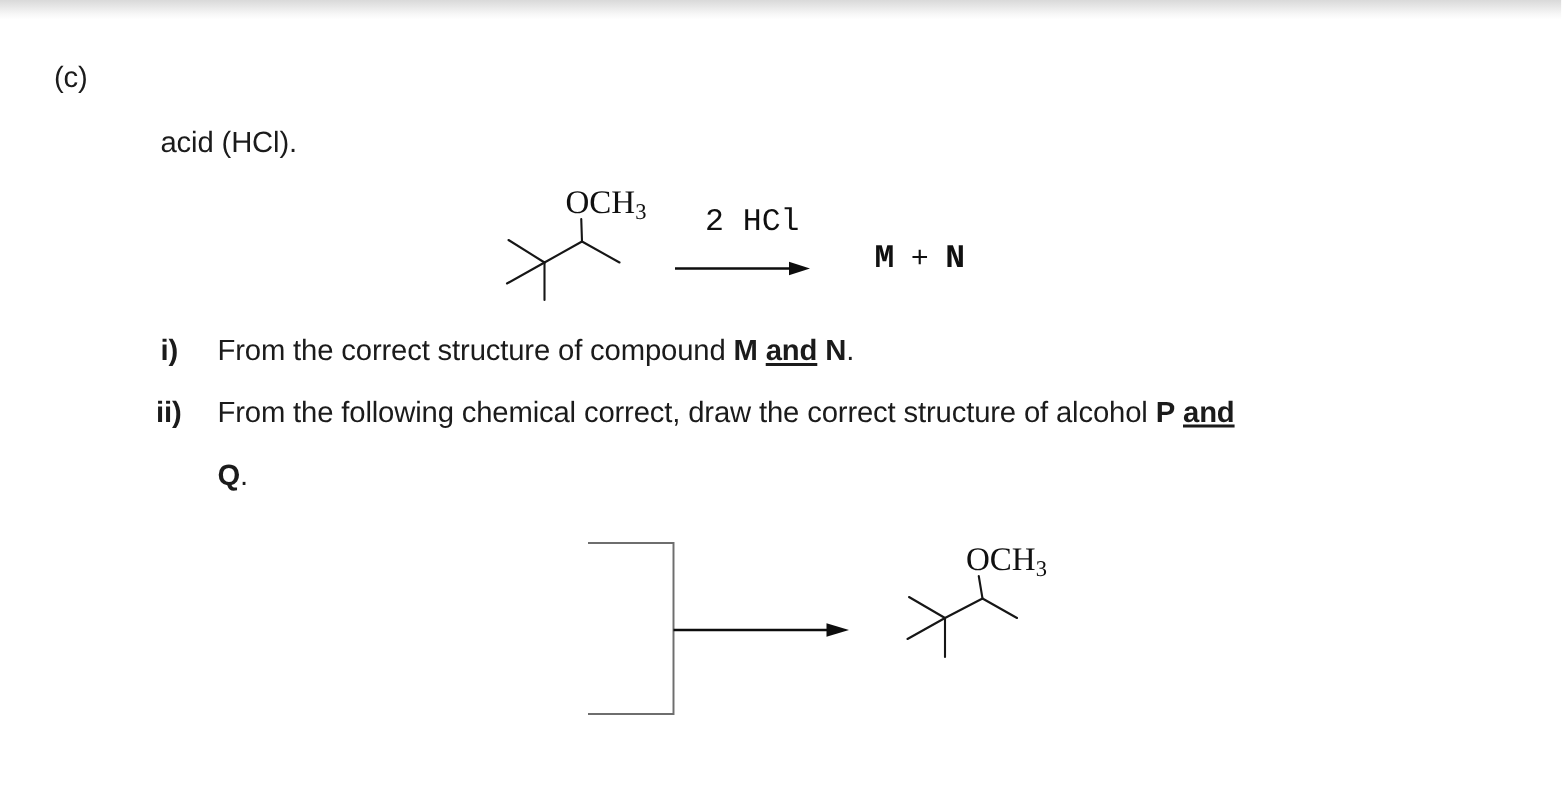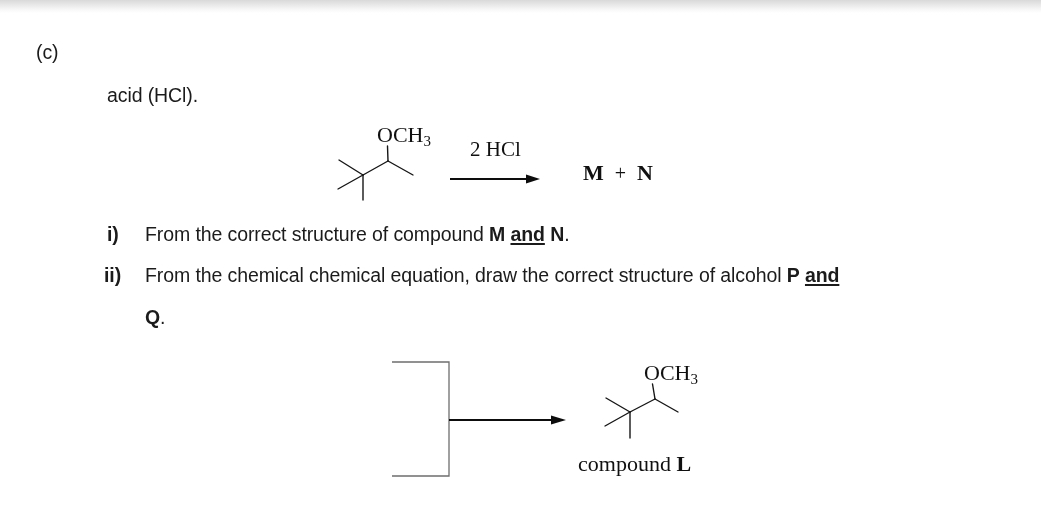--- a/index.html
+++ b/index.html
@@ -12,21 +12,21 @@
     color:#1b1b1b;
   }
   .top-edge{
     position:absolute;left:0;top:0;width:1041px;height:13px;
     background:linear-gradient(#d9d9d9,#f6f6f6 70%,#ffffff);
   }
   .abs{position:absolute;white-space:nowrap;}
   .sans{font-size:19.5px;line-height:24px;letter-spacing:-0.1px;}
   .sans b{font-weight:700;}
   b.u{text-decoration:underline;text-decoration-thickness:2px;text-underline-offset:2px;}
-  .serif{font-family:Liberation Serif, serif;color:#101010;}
+  .serif{font-family:Liberation Mono, monospace;color:#101010;}
   .rx-label{font-size:22px;line-height:24px;}
   .rx-plus{margin-left:7px;}
   .mn-plus{margin:0 11px;font-weight:400;font-size:20px;}
   .reagent{font-size:21px;}
   .bold22{font-weight:700;font-size:22px;}
   svg{position:absolute;left:0;top:0;pointer-events:none;}
   .bond{stroke:#161616;stroke-width:1.4;fill:none;stroke-linecap:round;}
   .bracket{stroke:#6e6e6e;stroke-width:1.3;fill:none;}
   .arrow{stroke:#0d0d0d;stroke-width:1.8;fill:none;}
   .arrowhead{fill:#0d0d0d;stroke:none;}
@@ -79,20 +79,19 @@
 
   <div class="abs serif reagent" style="left:470px;top:137px;">2 HCl</div>
   <div class="abs serif" style="left:583px;top:160px;"><b class="bold22">M</b><span class="mn-plus">+</span><b class="bold22">N</b></div>
 
   <div class="abs sans" style="left:107px;top:222px;font-weight:700;">i)</div>
   <div class="abs sans" style="left:145px;top:222px;"><span>From the correct structure of compound </span><b>M</b>
     <b class="u">and</b>
     <b>N</b><span>.</span></div>
 
   <div class="abs sans" style="left:104px;top:263px;font-weight:700;">ii)</div>
-  <div class="abs sans" style="left:145px;top:263px;"><span>From the chemical chemical equation, draw the correct structure of alcohol </span><b>P</b>
+  <div class="abs sans" style="left:145px;top:263px;"><span>From the following chemical correct, draw the correct structure of alcohol </span><b>P</b>
     <b class="u">and</b></div>
   <div class="abs sans" style="left:145px;top:305px;"><b>Q</b><span>.</span></div>
 
 
-  <div class="abs serif rx-label" style="left:578px;top:452px;"><span>compound </span><b>L</b></div>
 
 </div>
 
 </body></html>

